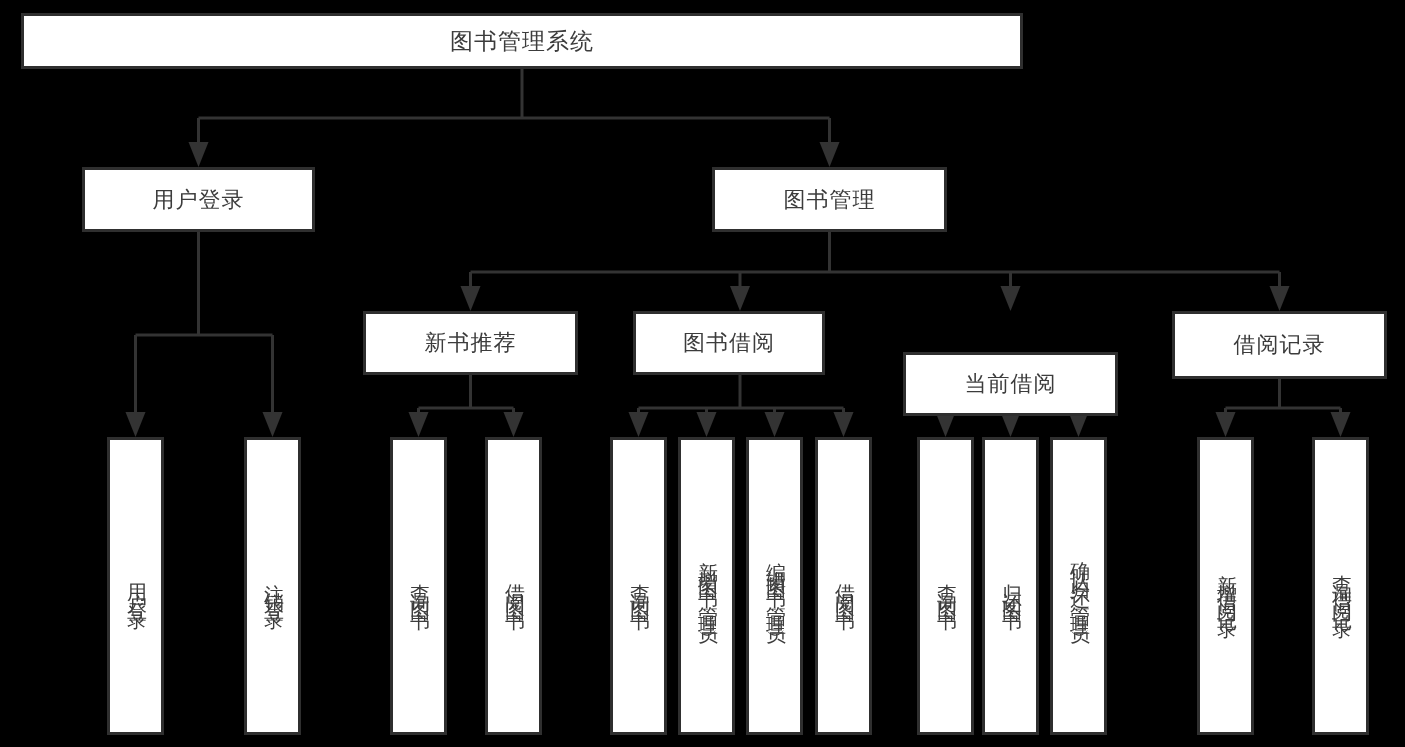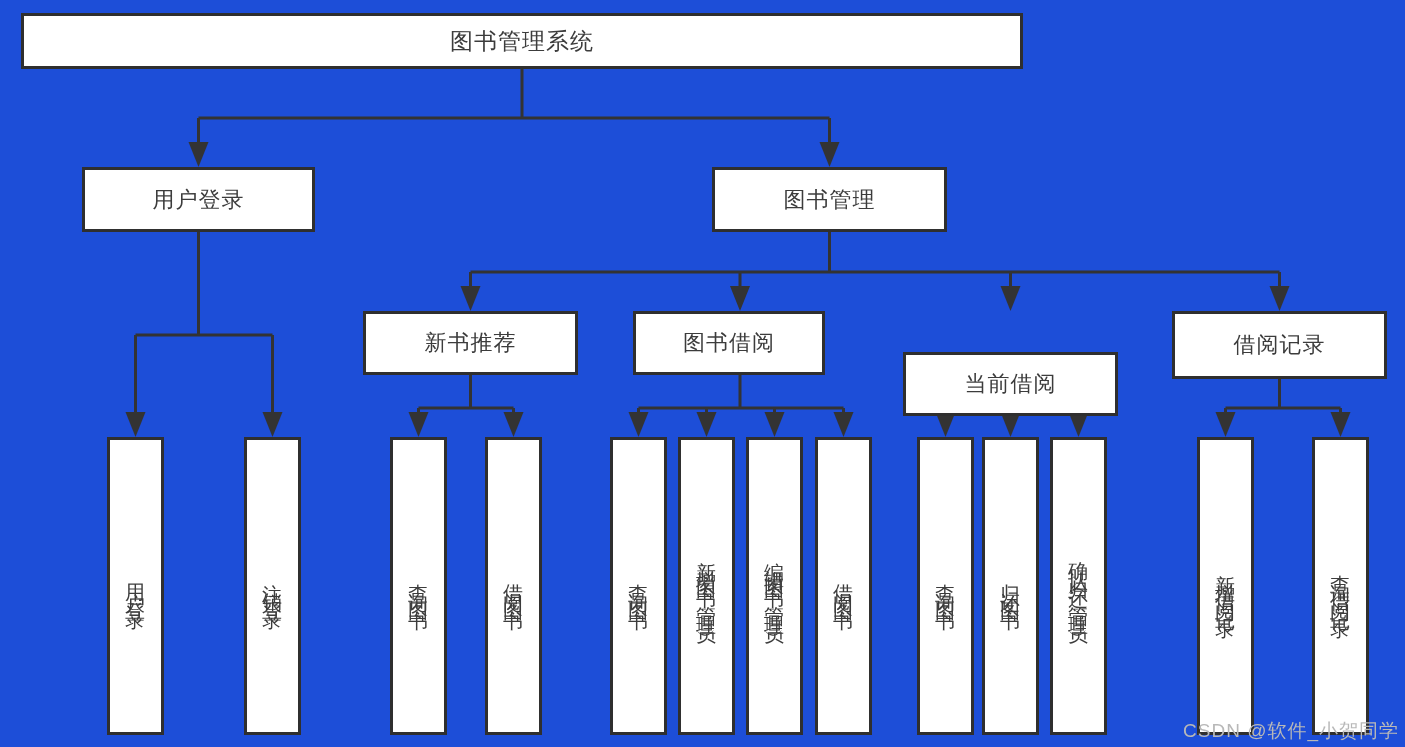--- a/index.html
+++ b/index.html
@@ -1,20 +1,20 @@
 <!DOCTYPE html>
 <html><head>
 <meta charset="utf-8">
 <style>
   html,body{margin:0;padding:0;background:#ffffff;}
   .canvas{
     position:relative;
     width:1405px;height:747px;
-    background:#1d4ed8;
-    font-family:Liberation Sans, sans-serif;
+    background:#000000;
+    font-family:Liberation Mono, monospace;
     overflow:hidden;
   }
   .connector-layer{
     position:absolute;left:0;top:0;width:1405px;height:747px;
     pointer-events:none;
   }
   .connector-layer path{stroke:#333333;stroke-width:3;fill:none;}
   .connector-layer polygon{fill:#333333;stroke:none;}
   .node{
     position:absolute;
@@ -145,15 +145,14 @@
     <span>确认归还（管理员）</span>
   </div>
 
   <div class="node vbox" style="left:1197px;top:437px;width:57px;height:298px;">
     <span>新增借阅记录</span>
   </div>
   <div class="node vbox" style="left:1312px;top:437px;width:57px;height:298px;">
     <span>查询借阅记录</span>
   </div>
 
-  <div class="watermark">CSDN @软件_小贺同学</div>
 
 </div>
 
 </body></html>

